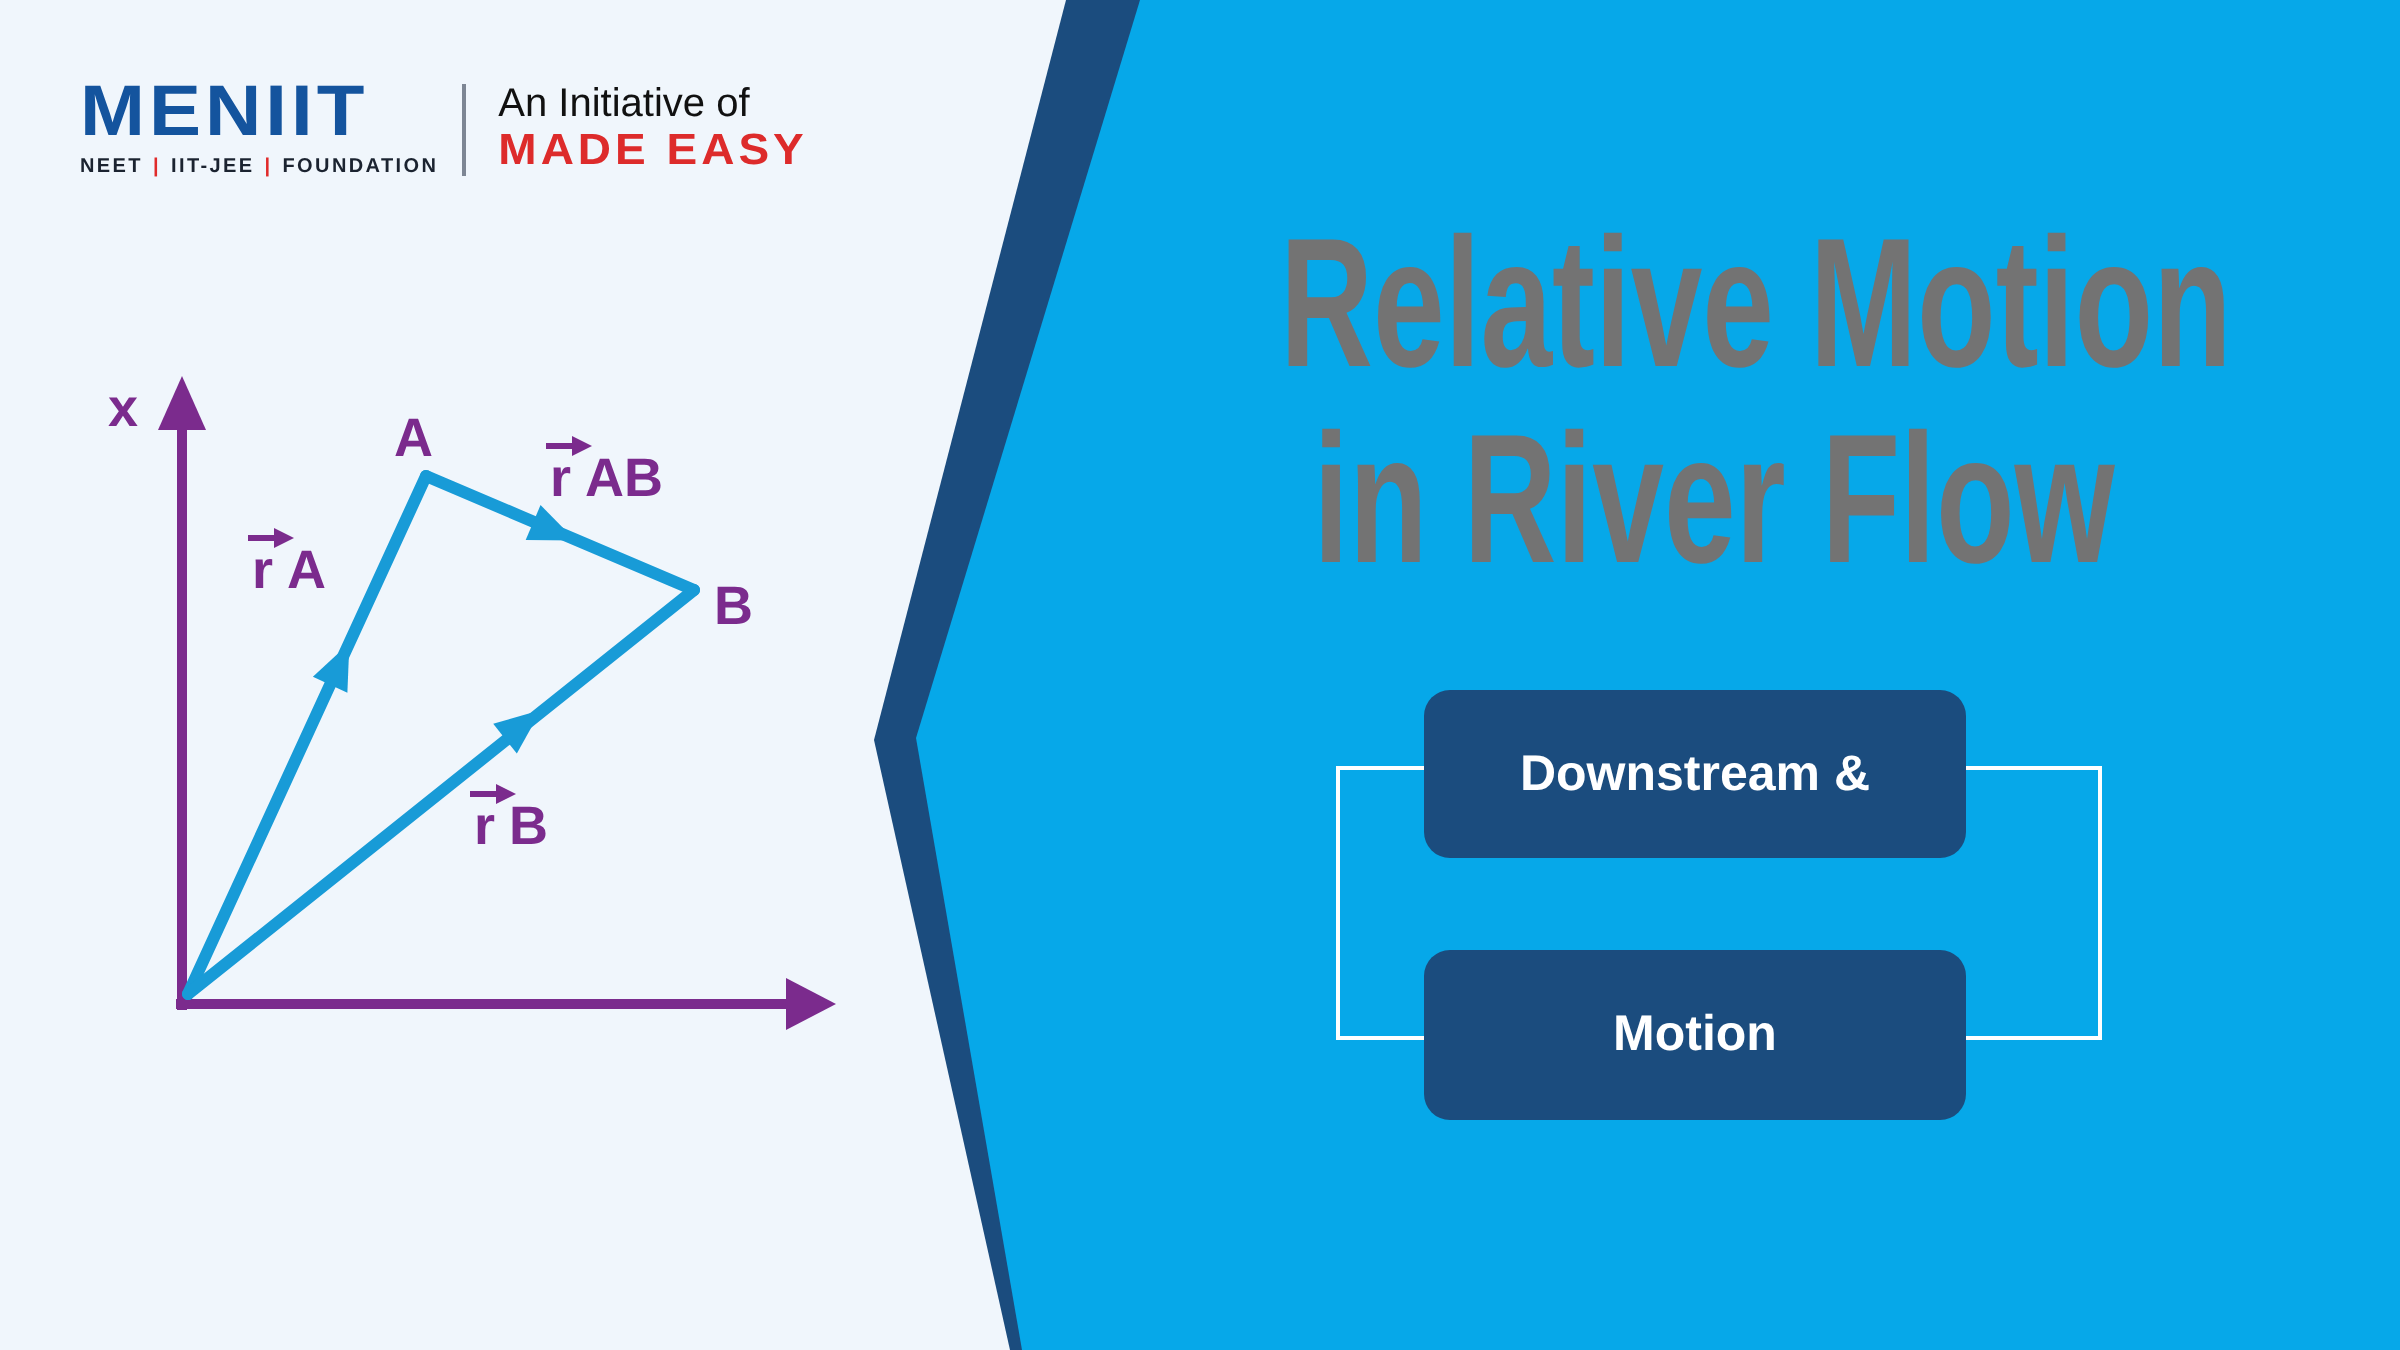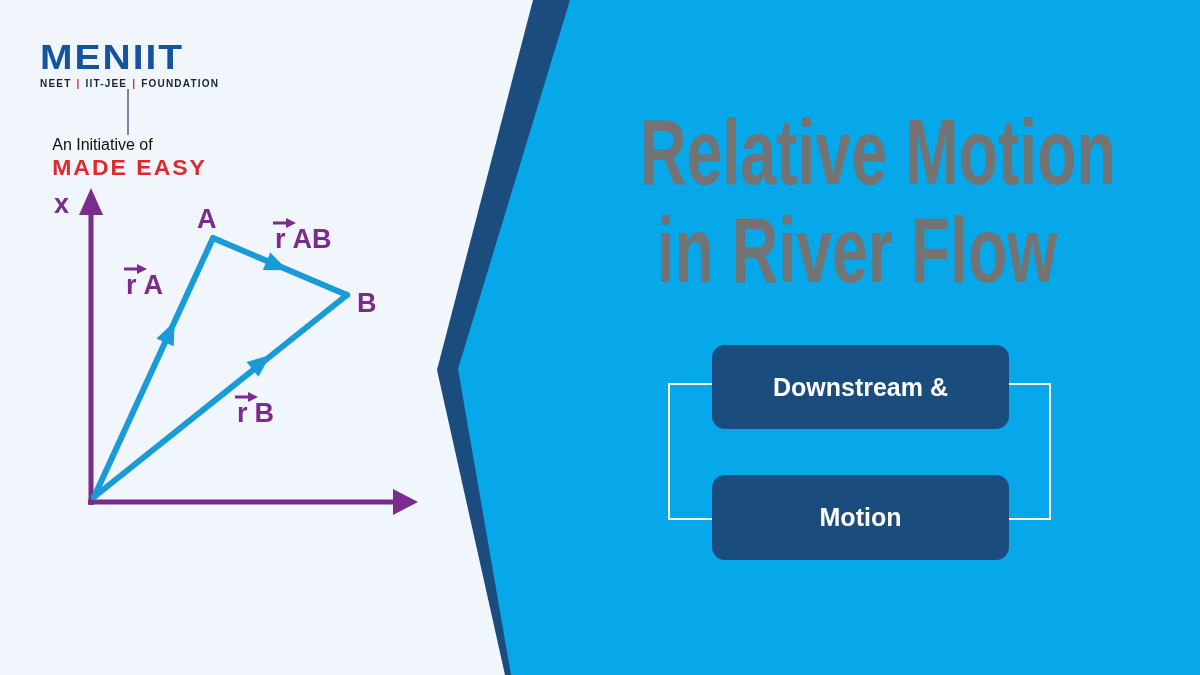--- a/index.html
+++ b/index.html
@@ -16,37 +16,37 @@
     background: #1B4C7E;
     clip-path: polygon(533px 0, 100% 0, 100% 100%, 505px 100%, 437px 370px);
   }
   .chevron-cyan {
     position: absolute; inset: 0;
     background: #06A8E9;
     clip-path: polygon(570px 0, 100% 0, 100% 100%, 511px 100%, 458px 369px);
   }
 
   
-  .brand { position: absolute; left: 40px; top: 40px; display: flex; align-items: center; flex-direction: column; }
+  .brand { position: absolute; left: 40px; top: 40px; display: flex; align-items: center; }
   .brand-left { display: flex; flex-direction: column; }
   .logo-main {
     font-size: 39px; font-weight: 800; letter-spacing: 2px;
     color: #14549E; line-height: 36px;
     transform: scaleY(0.92); transform-origin: left top;
   }
   .logo-sub {
     margin-top: 2px; font-size: 10px; font-weight: 700; letter-spacing: 1.2px;
     color: #1B2330; white-space: nowrap;
   }
   .logo-sub .sep { color: #E02B2B; padding: 0 5px; font-weight: 700; }
   .brand-divider {
     width: 2px; height: 46px; background: #7d8694; margin: 0 16px 0 12px;
   }
   .brand-right { display: flex; flex-direction: column; }
-  .initiative-label { font-size: 16px; color: #111; line-height: 20px; }
+  .initiative-label { font-size: 20px; color: #111; line-height: 20px; }
   .initiative-brand {
     font-size: 23px; font-weight: 800; letter-spacing: 2px;
     color: #DD2B2B; line-height: 26px;
     transform: scaleY(0.95); transform-origin: left top;
   }
 
   
   .diagram-svg { position: absolute; left: 0; top: 0; }
   .axis-stroke { stroke: #7B2B8D; stroke-width: 5; }
   .axis-fill { fill: #7B2B8D; }
@@ -68,21 +68,21 @@
     white-space: nowrap;
     transform: scaleX(0.70); transform-origin: 50% 50%;
   }
 
   
   .connector-rect {
     position: absolute; left: 668px; top: 383px; width: 383px; height: 137px;
     border: 2px solid #ffffff;
   }
   .topic-btn {
-    position: absolute; left: 712px; width: 297px;
+    position: absolute; left: 712px; width: 271px;
     background: #1B4C7E; border-radius: 13px;
     color: #ffffff; font-weight: 700; font-size: 25px; line-height: 37px;
     display: flex; flex-direction: column; align-items: center; justify-content: center;
     text-align: center; cursor: pointer;
   }
   .topic-btn-1 { top: 345px; height: 84px; }
   .topic-btn-2 { top: 475px; height: 85px; }
 </style>
 </head>
 <body>

